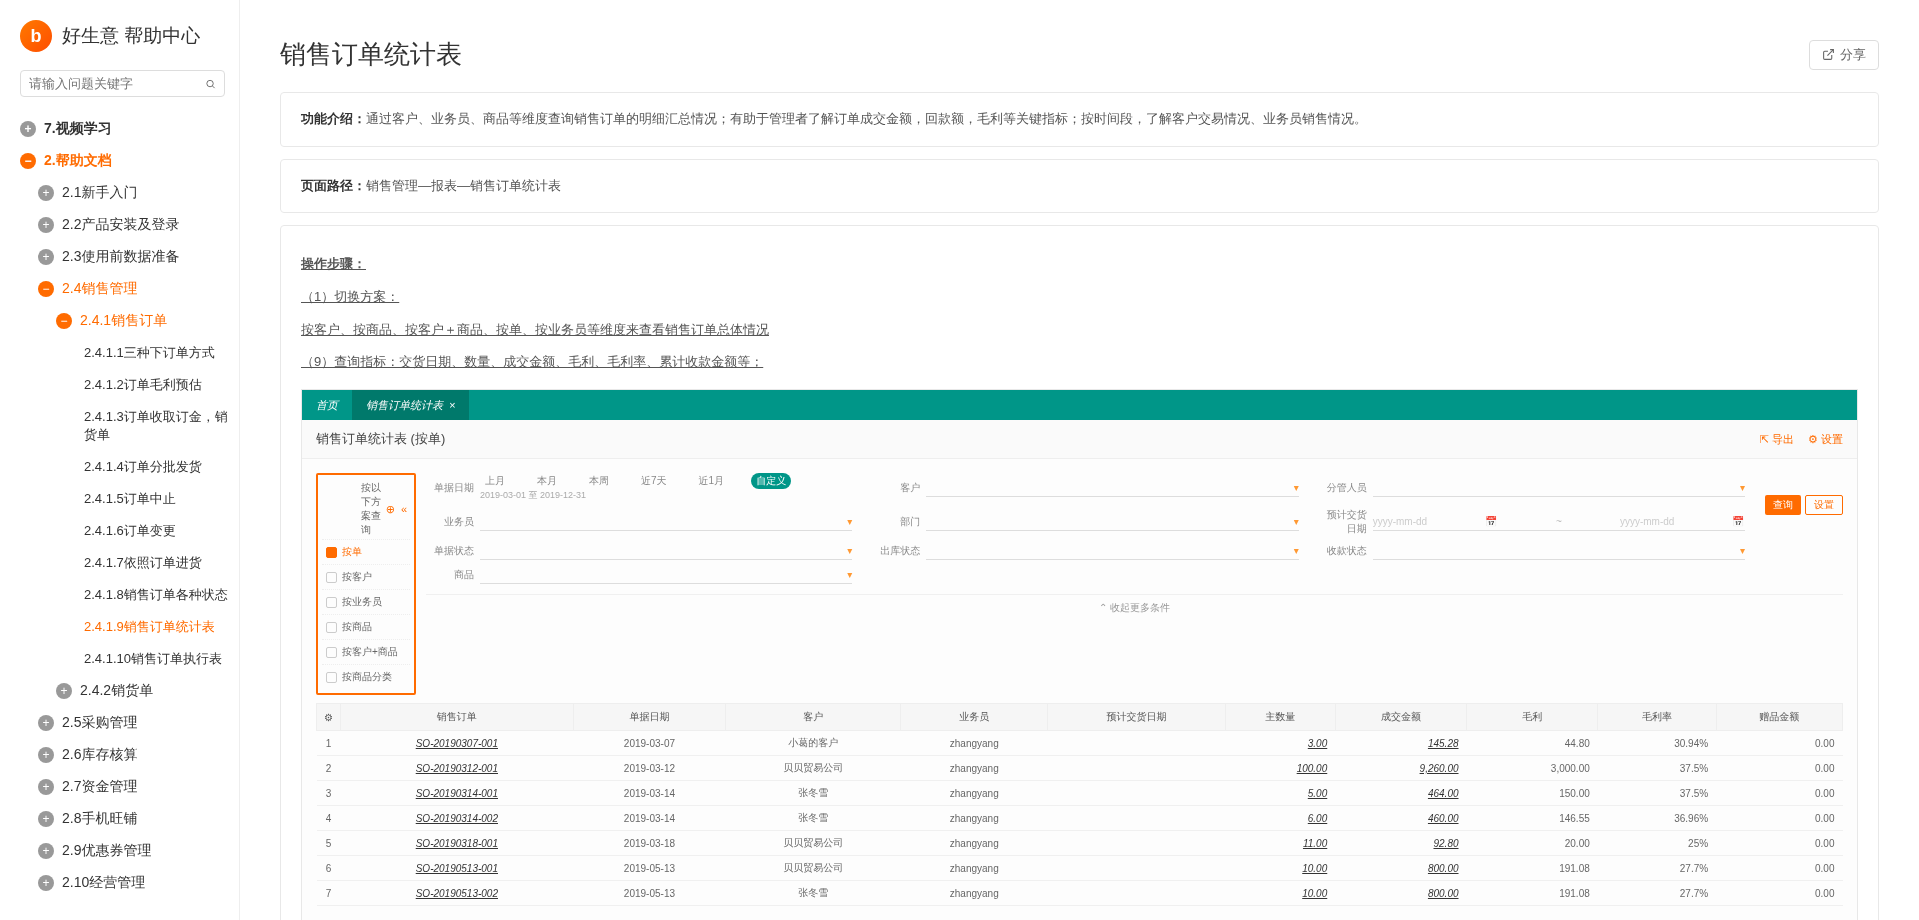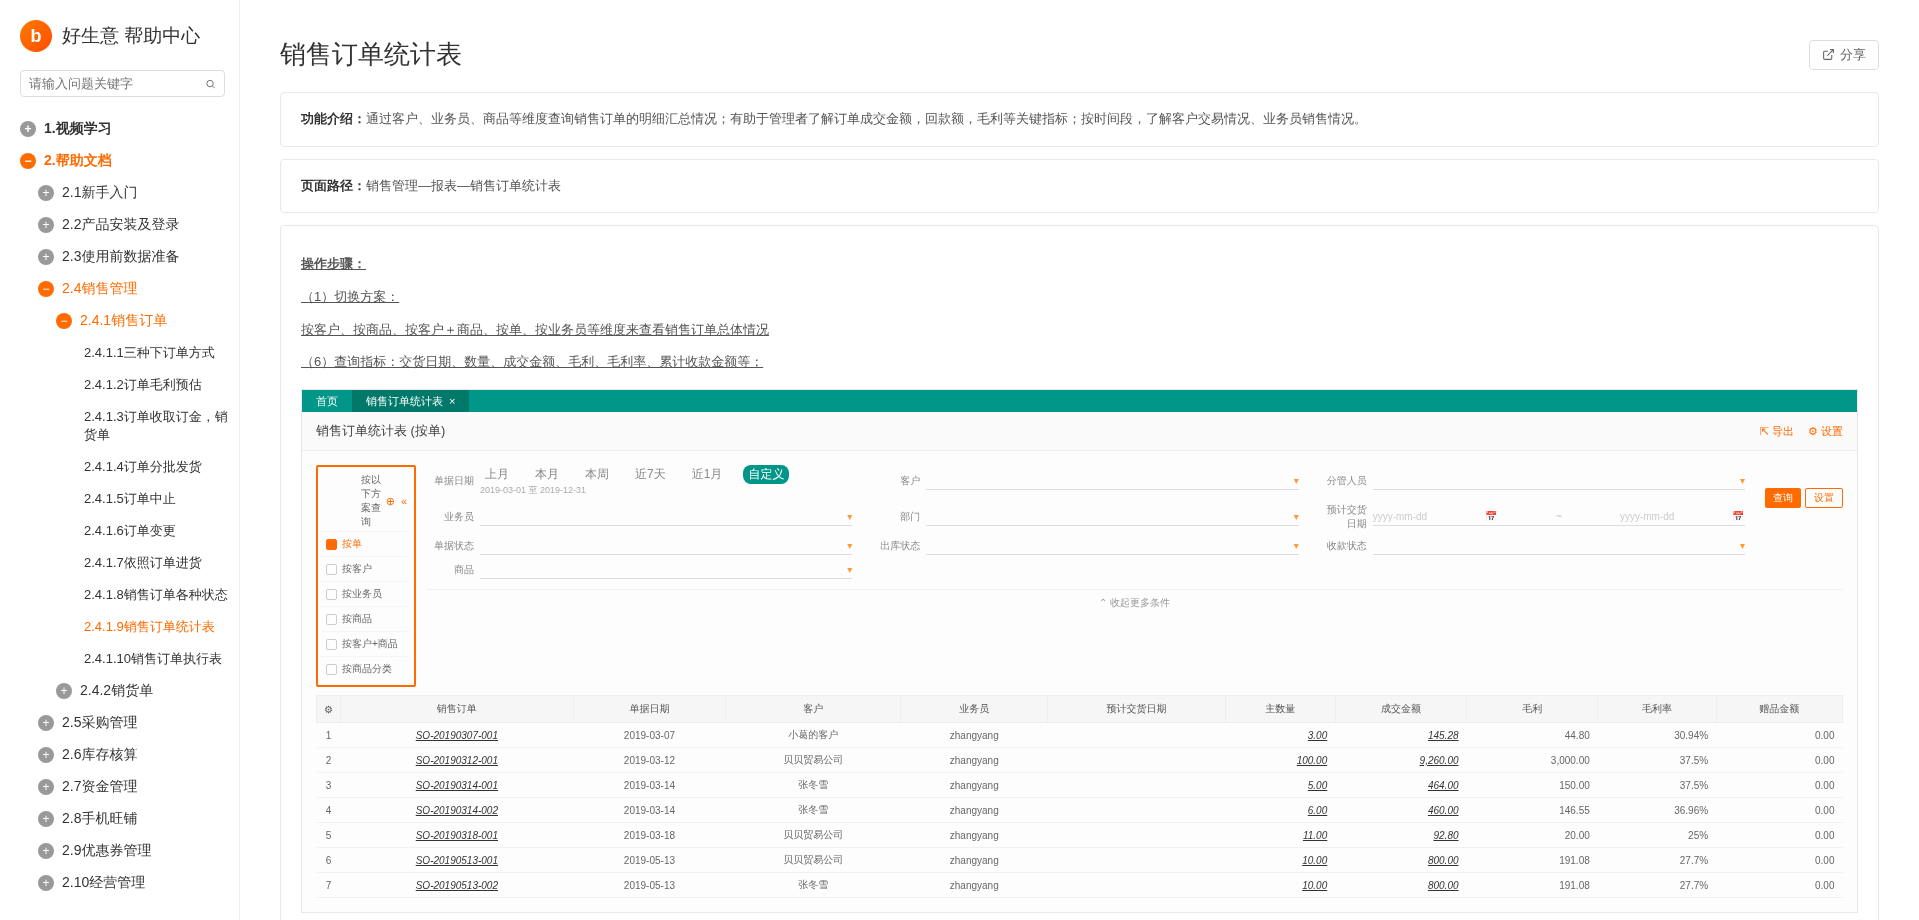--- a/index.html
+++ b/index.html
@@ -26,21 +26,21 @@
 .nav-toggle.plus { background: #999; }
 .main { flex: 1; overflow-y: auto; padding: 37px 40px; position: relative; }
 .page-header { display: flex; justify-content: space-between; align-items: center; margin-bottom: 20px; }
 .page-title { font-size: 26px; font-weight: 500; color: #333; }
 .share-btn { border: 1px solid #ddd; border-radius: 4px; padding: 5px 12px; font-size: 13px; color: #666; background: #fff; cursor: pointer; display: flex; align-items: center; gap: 5px; font-family: Liberation Serif, serif; }
 .card { border: 1px solid #e8e8e8; border-radius: 4px; padding: 14px 20px; margin-bottom: 12px; font-size: 13px; line-height: 1.9; color: #555; }
 .card strong { color: #333; }
 .content-block { border: 1px solid #e8e8e8; border-radius: 4px; padding: 18px 20px; }
 .content-block p { margin: 8px 0; font-size: 13px; line-height: 1.9; color: #555; text-decoration: underline; }
 .screenshot { margin: 14px 0; border: 1px solid #e8e8e8; background: #fdfdfd; font-size: 11px; }
-.ss-tabs { background: #009688; display: flex; height: 22px; align-items: flex-start; }
+.ss-tabs { background: #009688; display: flex; height: 30px; align-items: flex-start; font-style: italic; }
 .ss-tab { padding: 0 14px; color: #fff; font-size: 11px; height: 100%; display: flex; align-items: center; }
 .ss-tab.active { background: #00796b; }
 .ss-tab.close::after { content: "×"; margin-left: 6px; }
 .ss-titlebar { display: flex; justify-content: space-between; align-items: center; padding: 10px 14px; background: #fafafa; border-bottom: 1px solid #eee; }
 .ss-title { font-size: 13px; font-weight: normal; color: #444; }
 .ss-actions { display: flex; gap: 14px; font-size: 11px; color: #ff6b00; }
 .ss-body { padding: 14px; }
 .ss-filter-row { display: flex; gap: 10px; }
 .ss-scheme-box { border: 2px solid #ff6b00; border-radius: 2px; width: 100px; padding: 4px; flex-shrink: 0; }
 .ss-scheme-head { display: flex; align-items: center; justify-content: space-between; font-size: 10px; color: #666; padding: 2px 3px; margin-left: 36px; }
@@ -48,21 +48,21 @@
 .ss-scheme-item { padding: 5px 4px; font-size: 10px; color: #666; display: flex; align-items: center; gap: 5px; border-top: 1px dotted #eee; }
 .ss-scheme-item.sel { color: #ff6b00; }
 .ss-scheme-item::before { content: ""; width: 9px; height: 9px; border: 1px solid #ccc; border-radius: 2px; display: inline-block; }
 .ss-scheme-item.sel::before { border-color: #ff6b00; background: #ff6b00; }
 .ss-filters { flex: 1; }
 .ss-filter-grid { display: grid; grid-template-columns: repeat(3, 1fr) auto; gap: 6px 20px; align-items: center; font-size: 10px; color: #666; }
 .ss-field { display: flex; align-items: center; gap: 6px; }
 .ss-field-label { width: 48px; text-align: right; color: #888; }
 .ss-field-input { flex: 1; border-bottom: 1px solid #ddd; height: 18px; color: #bbb; font-size: 10px; display: flex; align-items: center; justify-content: flex-end; }
 .ss-field-input.arrow::after { content: "▾"; color: #ff9933; margin-left: 4px; }
-.ss-date-tags { display: flex; gap: 16px; font-size: 12px; color: #888; align-items: center; }
+.ss-date-tags { display: flex; gap: 22px; font-size: 10px; color: #888; align-items: center; }
 .ss-date-tag { padding: 1px 5px; }
 .ss-date-tag.active { background: #009688; color: #fff; border-radius: 8px; }
 .ss-date-range { font-size: 9px; color: #aaa; }
 .ss-btns { display: flex; flex-direction: row; gap: 4px; }
 .ss-btn-q { background: #ff6b00; color: #fff; padding: 3px 8px; border-radius: 2px; font-size: 10px; text-align: center; }
 .ss-btn-s { border: 1px solid #ff6b00; color: #ff6b00; padding: 2px 8px; border-radius: 2px; font-size: 10px; text-align: center; }
 .ss-collapse { text-align: center; font-size: 10px; color: #999; padding: 6px 0; border-top: 1px solid #f0f0f0; margin-top: 10px; }
 .ss-table { width: 100%; border-collapse: collapse; margin-top: 8px; font-size: 10px; }
 .ss-table th { background: #f6f6f6; padding: 6px 4px; text-align: center; color: #555; font-weight: normal; border: 1px solid #eee; }
 .ss-table td { padding: 5px 4px; text-align: center; border-bottom: 1px solid #f0f0f0; color: #666; }
@@ -81,21 +81,21 @@
     <div class="search-box">
       <input type="text" placeholder="请输入问题关键字" style="">
       <svg class="search-icon" viewBox="0 0 24 24" fill="none" stroke="currentColor" stroke-width="2">
           <circle cx="11" cy="11" r="7"></circle>
           <line x1="21" y1="21" x2="16.5" y2="16.5"></line>
         </svg>
     </div>
 
     <div class="nav-item level-1">
         <span class="nav-toggle plus">+</span>
-        <span>1.视频学习</span>
+        <span>7.视频学习</span>
       </div>
     <div class="nav-item level-1 expanded">
         <span class="nav-toggle minus">−</span>
         <span>2.帮助文档</span>
       </div>
 
     <div class="nav-item level-2">
         <span class="nav-toggle plus">+</span>
         <span>2.1新手入门</span>
       </div>
@@ -197,21 +197,21 @@
     </div>
 
     <div class="card">
       <strong>页面路径：</strong><span>销售管理—报表—销售订单统计表</span>
     </div>
 
     <div class="content-block">
       <p><strong>操作步骤：</strong></p>
       <p>（1）切换方案：</p>
       <p>按客户、按商品、按客户＋商品、按单、按业务员等维度来查看销售订单总体情况</p>
-      <p>（6）查询指标：交货日期、数量、成交金额、毛利、毛利率、累计收款金额等；</p>
+      <p>（9）查询指标：交货日期、数量、成交金额、毛利、毛利率、累计收款金额等；</p>
 
       <div class="screenshot">
         <div class="ss-tabs">
           <div class="ss-tab">首页</div>
           <div class="ss-tab active close">销售订单统计表</div>
         </div>
         <div class="ss-titlebar">
           <div class="ss-title">销售订单统计表 (按单)</div>
           <div class="ss-actions">
             <span>⇱ <span>导出</span></span>

